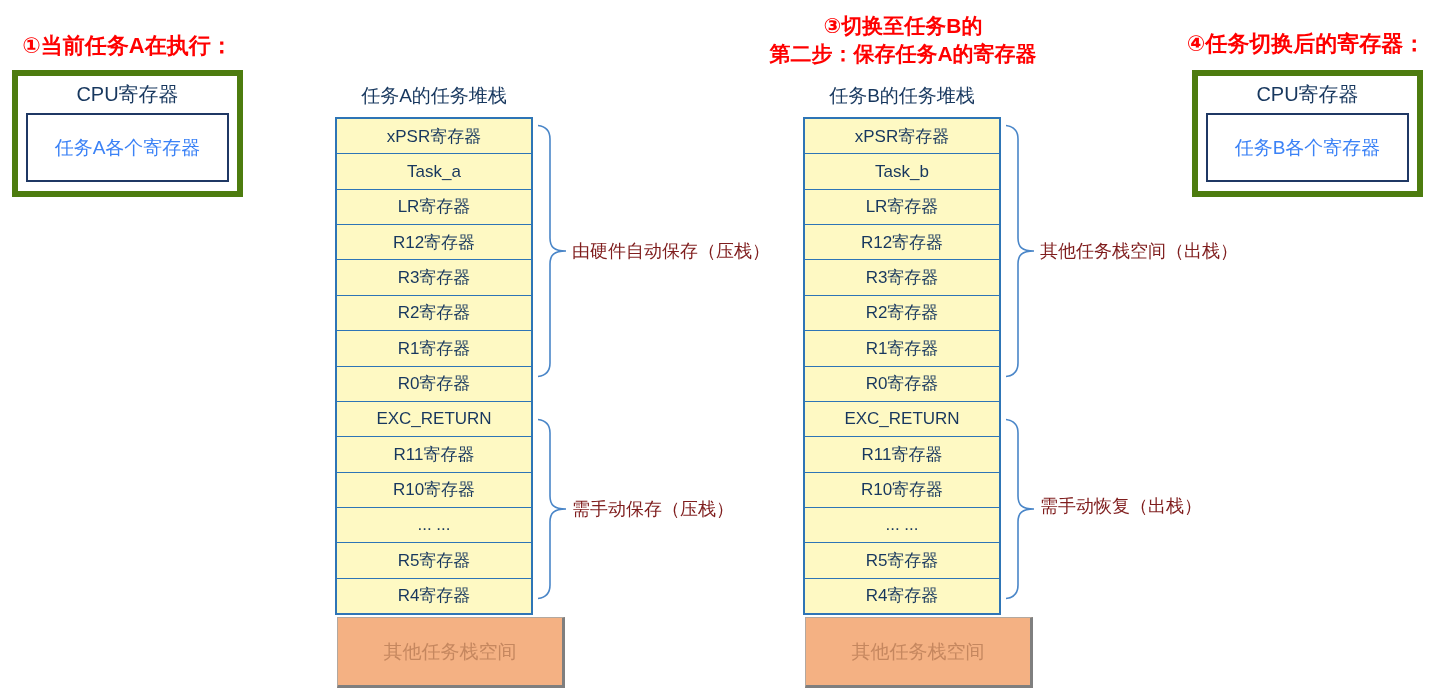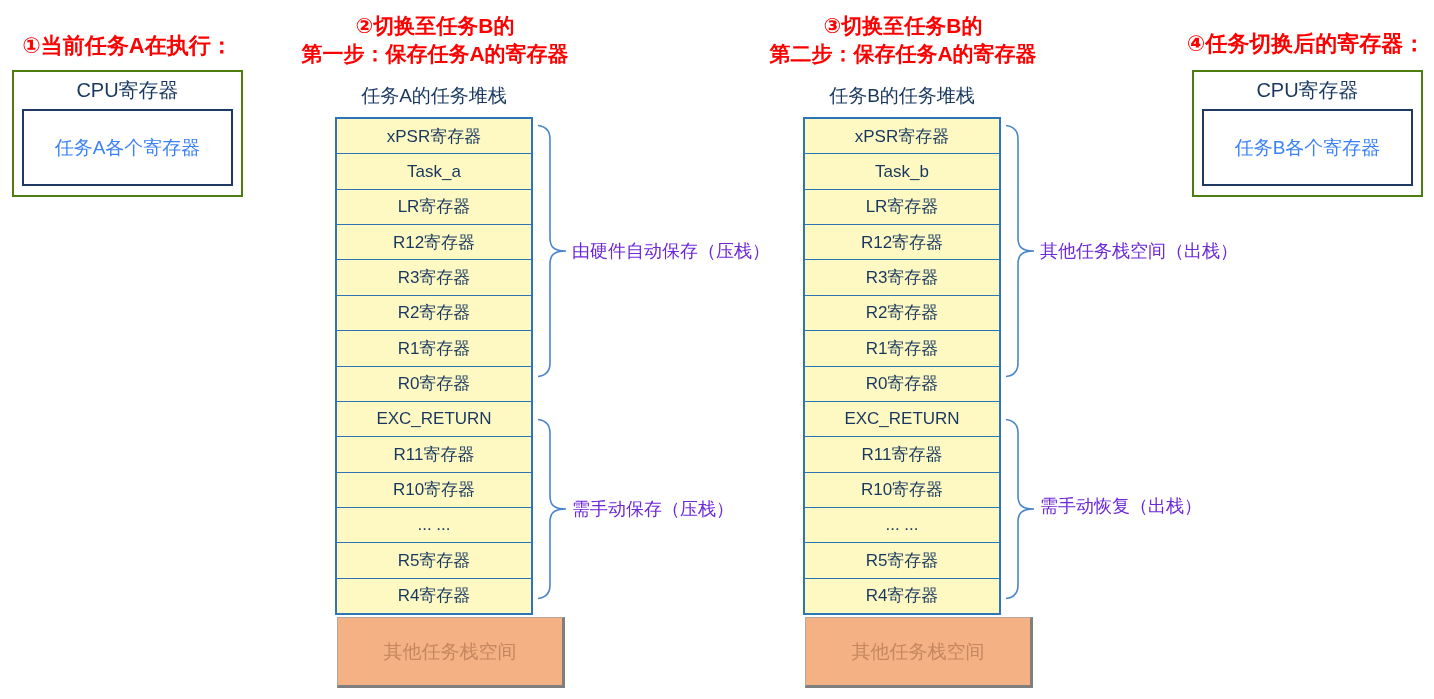--- a/index.html
+++ b/index.html
@@ -7,21 +7,21 @@
   #canvas { position:relative; width:1434px; height:699px; background:#ffffff; overflow:hidden; }
 
   .red-heading {
     position:absolute; color:#ff0000; font-weight:bold; font-size:22px;
     text-align:center; white-space:nowrap; line-height:28px;
   }
   .red-heading.two-line { font-size:21px; line-height:28px; }
 
   .cpu-box {
     position:absolute; width:231px; height:127px;
-    border:2px solid #4d7c0f; background:#ffffff;
+    border:6px solid #4d7c0f; background:#ffffff;
   }
   .cpu-box-title {
     position:absolute; left:0; right:0; top:2px; height:32px; line-height:32px;
     text-align:center; color:#17375e; font-size:20px;
   }
   .cpu-box-inner {
     position:absolute; left:8px; right:8px; top:37px; bottom:9px;
     border:2.5px solid #1f3864; display:flex; align-items:center; justify-content:center;
     color:#3b82f6; font-size:19px; white-space:nowrap;
   }
@@ -50,38 +50,34 @@
     border-right:3.5px solid #7f7f7f;
     border-bottom:3.5px solid #7f7f7f;
     display:flex; align-items:center; justify-content:center;
     color:#c5875f; font-size:19px; white-space:nowrap;
   }
 
   svg.brace { position:absolute; overflow:visible; }
 
   .brace-label {
     position:absolute; height:24px; line-height:24px;
-    color:#6d28d9; font-size:18px; white-space:nowrap;
+    color:#7f1d1d; font-size:18px; white-space:nowrap;
   }
 </style>
 </head>
 <body>
 
 <div id="canvas">
 
   <div class="red-heading" style="left:0px; top:32px; width:255px;">①当前任务A在执行：</div>
   <div class="cpu-box" style="left:12px; top:70px;">
     <div class="cpu-box-title">CPU寄存器</div>
     <div class="cpu-box-inner">任务A各个寄存器</div>
   </div>
 
-  <div class="red-heading two-line" style="left:280px; top:12px; width:310px;">
-    <div>②切换至任务B的</div>
-    <div>第一步：保存任务A的寄存器</div>
-  </div>
   <div class="stack-title" style="left:335px; top:83px;">任务A的任务堆栈</div>
   <div class="stack" style="left:335px; top:117px;">
       <div class="cell">xPSR寄存器</div>
       <div class="cell">Task_a</div>
       <div class="cell">LR寄存器</div>
       <div class="cell">R12寄存器</div>
       <div class="cell">R3寄存器</div>
       <div class="cell">R2寄存器</div>
       <div class="cell">R1寄存器</div>
       <div class="cell">R0寄存器</div>

